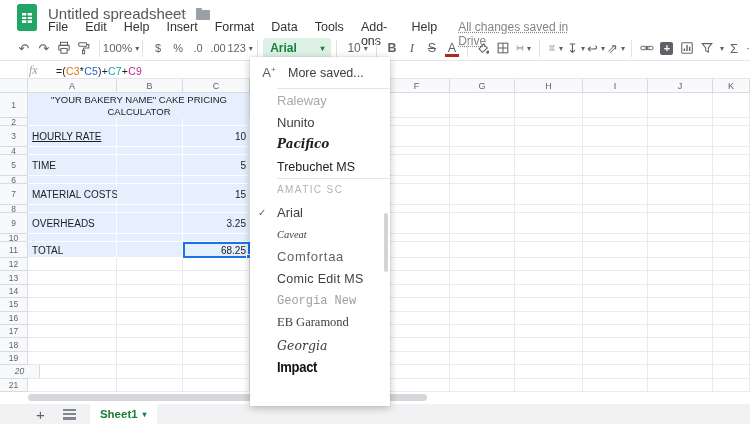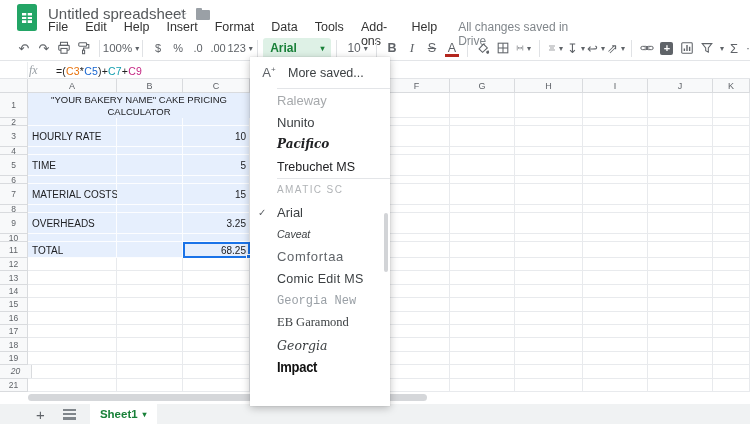--- a/index.html
+++ b/index.html
@@ -11,21 +11,21 @@
   }
   
   .titlebar { position:absolute; left:0; top:0; width:595px; height:36px; background:#fff; }
   .logo { position:absolute; left:17px; top:4px; width:20px; height:27px; }
   .title-text { position:absolute; left:48px; top:5px; font-size:15px; color:#55585b; }
   .star { position:absolute; left:176px; top:7px; font-size:13px; color:#9aa0a6; }
   .folder-icon { position:absolute; left:196px; top:10px; width:14px; height:10px; background:#9aa0a6; border-radius:1px; }
   .folder-icon:before { content:""; position:absolute; left:0; top:-2px; width:6px; height:3px; background:#9aa0a6; border-radius:1px 1px 0 0; }
   .menubar { position:absolute; left:48px; top:20px; display:flex; gap:17px; font-size:12.5px; color:#333; align-items:center; }
   .menubar span { cursor:default; }
-  .save-status { color:#80868b; text-decoration-style:dotted; margin-left:4px; font-size:12px; }
+  .save-status { color:#80868b; text-decoration:underline; text-decoration-style:dotted; margin-left:4px; font-size:12px; }
   
   .toolbar {
     position:absolute; left:0; top:36px; width:750px; height:25px;
     display:flex; align-items:center; border-bottom:1px solid #e3e5e8;
     color:#5f6368; font-size:12.5px; padding-left:14px;
   }
   .tb { display:inline-flex; align-items:center; justify-content:center; height:20px; min-width:20px; padding:0 3px; border-radius:2px; cursor:default; }
   .tb svg { stroke:#5f6368; fill:none; stroke-width:1.2; }
   .glyph { font-size:13px; }
   .sep { width:1px; height:17px; background:#e0e2e5; margin:0 5px; flex:0 0 1px; }
@@ -98,21 +98,21 @@
   .fm-item.hovered { background:#ededee; }
   .fm-check { position:absolute; left:8px; font-size:10px; color:#5f6368; }
   .fm-scroll { position:absolute; right:2px; top:156px; width:4px; height:59px; background:#d2d4d7; border-radius:2px; }
   .fm-poppins { font-size:13px; color:#3c4043; }
   .fm-raleway { font-size:13px; font-weight:300; color:#a6a9ac; }
   .fm-nunito { font-size:13px; color:#3c4043; }
   .fm-pacifico { font-family:"DejaVu Serif",serif; font-style:italic; font-weight:bold; font-size:12px; color:#202124; }
   .fm-trebuchet { font-size:12.5px; color:#202124; }
   .fm-amatic { font-size:10px; letter-spacing:1.4px; color:#b0b3b6; text-transform:uppercase; }
   .fm-arial { font-size:13px; color:#3c4043; }
-  .fm-caveat { font-family:Liberation Sans, sans-serif; font-style:italic; font-size:10.5px; color:#3c4043; }
+  .fm-caveat { font-family:Liberation Serif, serif; font-style:italic; font-size:10.5px; color:#3c4043; }
   .fm-comfortaa { font-size:13px; color:#5f6368; letter-spacing:.7px; }
   .fm-comic { font-size:12.5px; color:#3c4043; letter-spacing:.3px; }
   .fm-courier { font-family:"Liberation Mono",monospace; font-size:12px; color:#9aa0a6; }
   .fm-garamond { font-family:"Liberation Serif",serif; font-size:12.5px; color:#3c4043; }
   .fm-georgia { font-family:"DejaVu Serif",serif; font-style:italic; font-size:12.5px; color:#3c4043; }
   .fm-impact { font-weight:bold; font-size:13px; letter-spacing:-.3px; color:#111; transform:scaleY(1.08); transform-origin:left center; }
 </style>
 </head>
 <body>
 
@@ -289,21 +289,21 @@
       <div class="g-abs rowhead" style="left: 0px; top: 155px; width: 28px; height: 8px;">10</div>
       <div class="g-abs rowhead" style="left: 0px; top: 163px; width: 28px; height: 16px;">11</div>
       <div class="g-abs rowhead" style="left: 0px; top: 179px; width: 28px; height: 13.4px;">12</div>
       <div class="g-abs rowhead" style="left: 0px; top: 192.4px; width: 28px; height: 13.4px;">13</div>
       <div class="g-abs rowhead" style="left: 0px; top: 205.8px; width: 28px; height: 13.4px;">14</div>
       <div class="g-abs rowhead" style="left: 0px; top: 219.2px; width: 28px; height: 13.4px;">15</div>
       <div class="g-abs rowhead" style="left: 0px; top: 232.6px; width: 28px; height: 13.4px;">16</div>
       <div class="g-abs rowhead" style="left: 0px; top: 246px; width: 28px; height: 13.4px;">17</div>
       <div class="g-abs rowhead" style="left: 0px; top: 259.4px; width: 28px; height: 13.4px;">18</div>
       <div class="g-abs rowhead" style="left: 0px; top: 272.8px; width: 28px; height: 13.4px;">19</div>
-      <div class="g-abs rowhead" style="left: 0px; top: 286.2px; width: 32px; height: 13.4px; font-style: italic;">20</div>
+      <div class="g-abs rowhead" style="left: 0px; top: 286.2px; width: 40px; height: 13.4px; font-style: italic;">20</div>
       <div class="g-abs rowhead" style="left: 0px; top: 299.6px; width: 28px; height: 13.4px;">21</div>
       <div class="g-abs cell blue" style="left: 28px; top: 14px; width: 89px; height: 25px;"></div>
       <div class="g-abs cell blue" style="left: 117px; top: 14px; width: 66px; height: 25px;"></div>
       <div class="g-abs cell blue" style="left: 183px; top: 14px; width: 67px; height: 25px;"></div>
       <div class="g-abs cell" style="left: 250px; top: 14px; width: 67px; height: 25px;"></div>
       <div class="g-abs cell" style="left: 317px; top: 14px; width: 67px; height: 25px;"></div>
       <div class="g-abs cell" style="left: 384px; top: 14px; width: 66px; height: 25px;"></div>
       <div class="g-abs cell" style="left: 450px; top: 14px; width: 65px; height: 25px;"></div>
       <div class="g-abs cell" style="left: 515px; top: 14px; width: 68px; height: 25px;"></div>
       <div class="g-abs cell" style="left: 583px; top: 14px; width: 65px; height: 25px;"></div>
@@ -523,21 +523,21 @@
       <div class="g-abs cell" style="left: 183px; top: 299.6px; width: 67px; height: 13.4px;"></div>
       <div class="g-abs cell" style="left: 250px; top: 299.6px; width: 67px; height: 13.4px;"></div>
       <div class="g-abs cell" style="left: 317px; top: 299.6px; width: 67px; height: 13.4px;"></div>
       <div class="g-abs cell" style="left: 384px; top: 299.6px; width: 66px; height: 13.4px;"></div>
       <div class="g-abs cell" style="left: 450px; top: 299.6px; width: 65px; height: 13.4px;"></div>
       <div class="g-abs cell" style="left: 515px; top: 299.6px; width: 68px; height: 13.4px;"></div>
       <div class="g-abs cell" style="left: 583px; top: 299.6px; width: 65px; height: 13.4px;"></div>
       <div class="g-abs cell" style="left: 648px; top: 299.6px; width: 65px; height: 13.4px;"></div>
       <div class="g-abs cell" style="left: 713px; top: 299.6px; width: 37px; height: 13.4px;"></div>
       <div class="g-abs title-cell" style="left: 28px; top: 14px; width: 222px; height: 25px;">"YOUR BAKERY NAME" CAKE PRICING CALCULATOR</div>
-      <div class="g-abs cell-text" style="left: 28px; top: 47px; width: 81px; height: 21px;">HOURLY RATE</div>
+      <div class="g-abs cell-text" style="left: 28px; top: 47px; width: 81px; height: 21px; text-decoration: underline;">HOURLY RATE</div>
       <div class="g-abs cell-text right" style="left: 183px; top: 47px; width: 67px; height: 21px;">10</div>
       <div class="g-abs cell-text" style="left: 28px; top: 76px; width: 89px; height: 21px;">TIME</div>
       <div class="g-abs cell-text right" style="left: 183px; top: 76px; width: 67px; height: 21px;">5</div>
       <div class="g-abs cell-text" style="left: 28px; top: 105px; width: 89px; height: 21px;">MATERIAL COSTS</div>
       <div class="g-abs cell-text right" style="left: 183px; top: 105px; width: 67px; height: 21px;">15</div>
       <div class="g-abs cell-text" style="left: 28px; top: 134px; width: 89px; height: 21px;">OVERHEADS</div>
       <div class="g-abs cell-text right" style="left: 183px; top: 134px; width: 67px; height: 21px;">3.25</div>
       <div class="g-abs cell-text" style="left: 28px; top: 163px; width: 89px; height: 16px;">TOTAL</div>
       <div class="g-abs cell-text right" style="left: 183px; top: 163px; width: 67px; height: 16px;">68.25</div>
       <div class="g-abs sel-overlay" style="left: 183px; top: 163px; width: 67px; height: 16px;">

